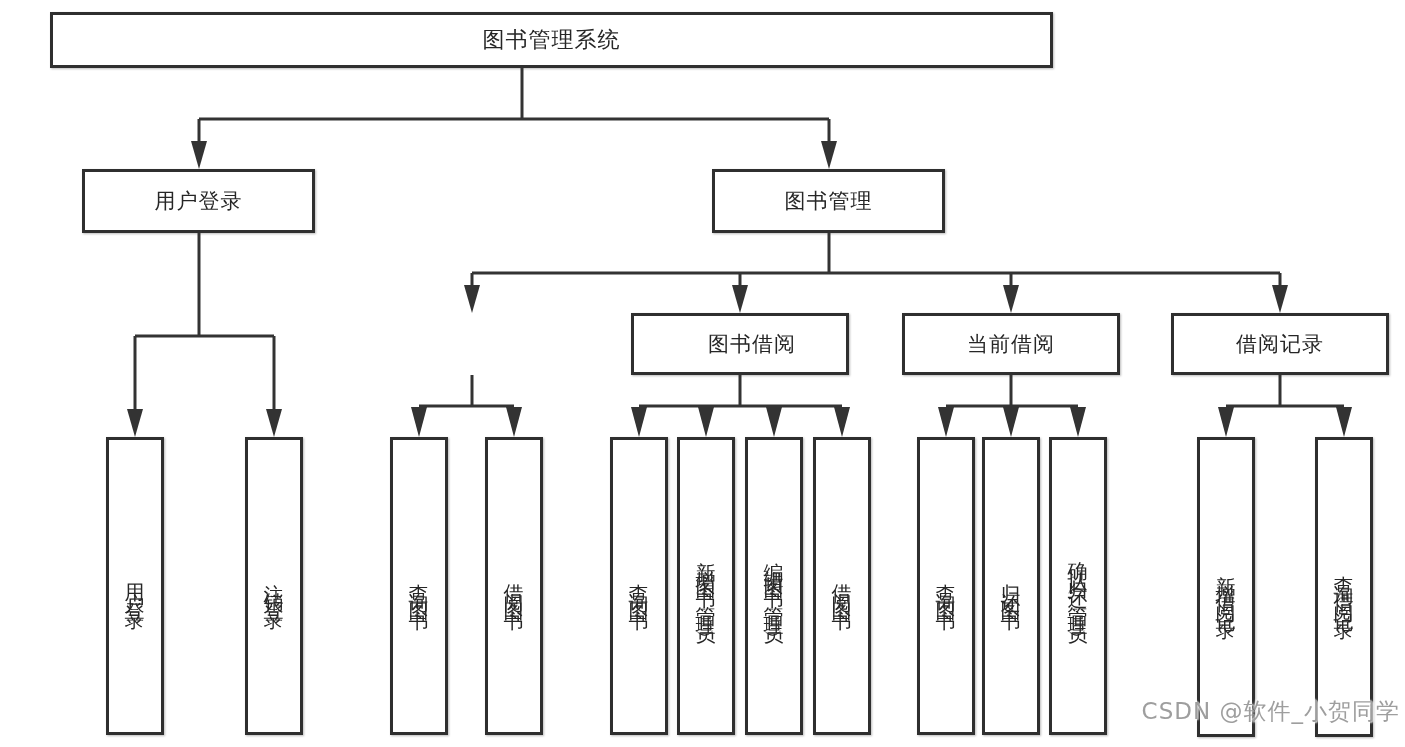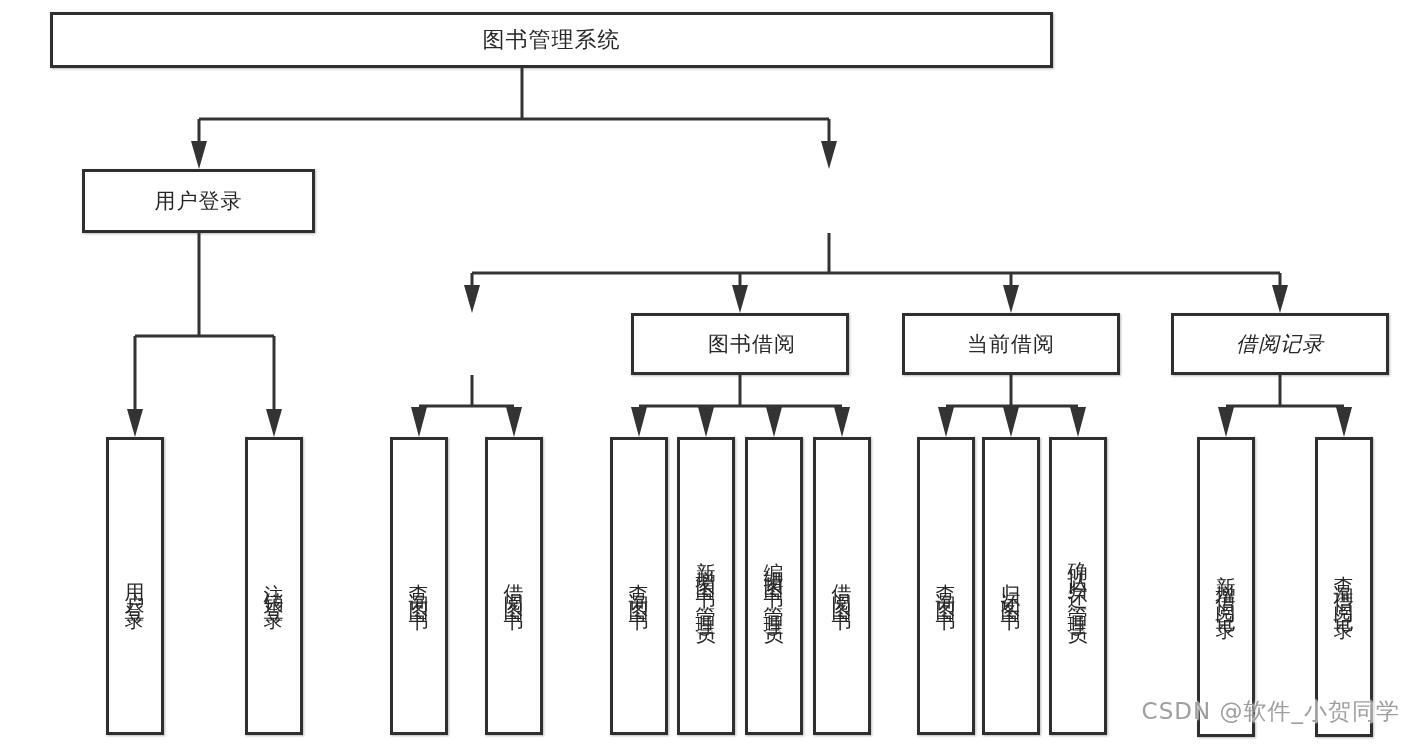--- a/index.html
+++ b/index.html
@@ -126,24 +126,25 @@
       <polygon points="1070,407 1086,407 1078,437"></polygon>
 
       <polygon points="1218,407 1234,407 1226,437"></polygon>
       <polygon points="1336,407 1352,407 1344,437"></polygon>
     </g>
   </svg>
 
   <div class="node hbox root" style="left:21px; top:12px; width:1003px; height:56px;margin-left:29px;">图书管理系统</div>
 
   <div class="node hbox" style="left:82px; top:169px; width:233px; height:64px;">用户登录</div>
+  <div class="node hbox" style="left:712px; top:169px; width:233px; height:64px;">图书管理</div>
 
   <div class="node hbox" style="left:631px; top:313px; width:218px; height:62px;padding-left:24px;">图书借阅</div>
   <div class="node hbox" style="left:902px; top:313px; width:218px; height:62px;">当前借阅</div>
-  <div class="node hbox" style="left:1171px; top:313px; width:218px; height:62px;font-style:italic;">借阅记录</div>
+  <div class="node hbox" style="left:1171px; top:313px; width:218px; height:62px;">借阅记录</div>
 
   <div class="node leaf" style="left:106px; top:437px; width:58px; height:298px;">用户登录</div>
   <div class="node leaf" style="left:245px; top:437px; width:58px; height:298px;">注销登录</div>
 
   <div class="node leaf" style="left:390px; top:437px; width:58px; height:298px;">查询图书</div>
   <div class="node leaf" style="left:485px; top:437px; width:58px; height:298px;">借阅图书</div>
 
   <div class="node leaf" style="left:610px; top:437px; width:58px; height:298px;">查询图书</div>
   <div class="node leaf" style="left:677px; top:437px; width:58px; height:298px;">新增图书（管理员）</div>
   <div class="node leaf" style="left:745px; top:437px; width:58px; height:298px;">编辑图书（管理员）</div>

